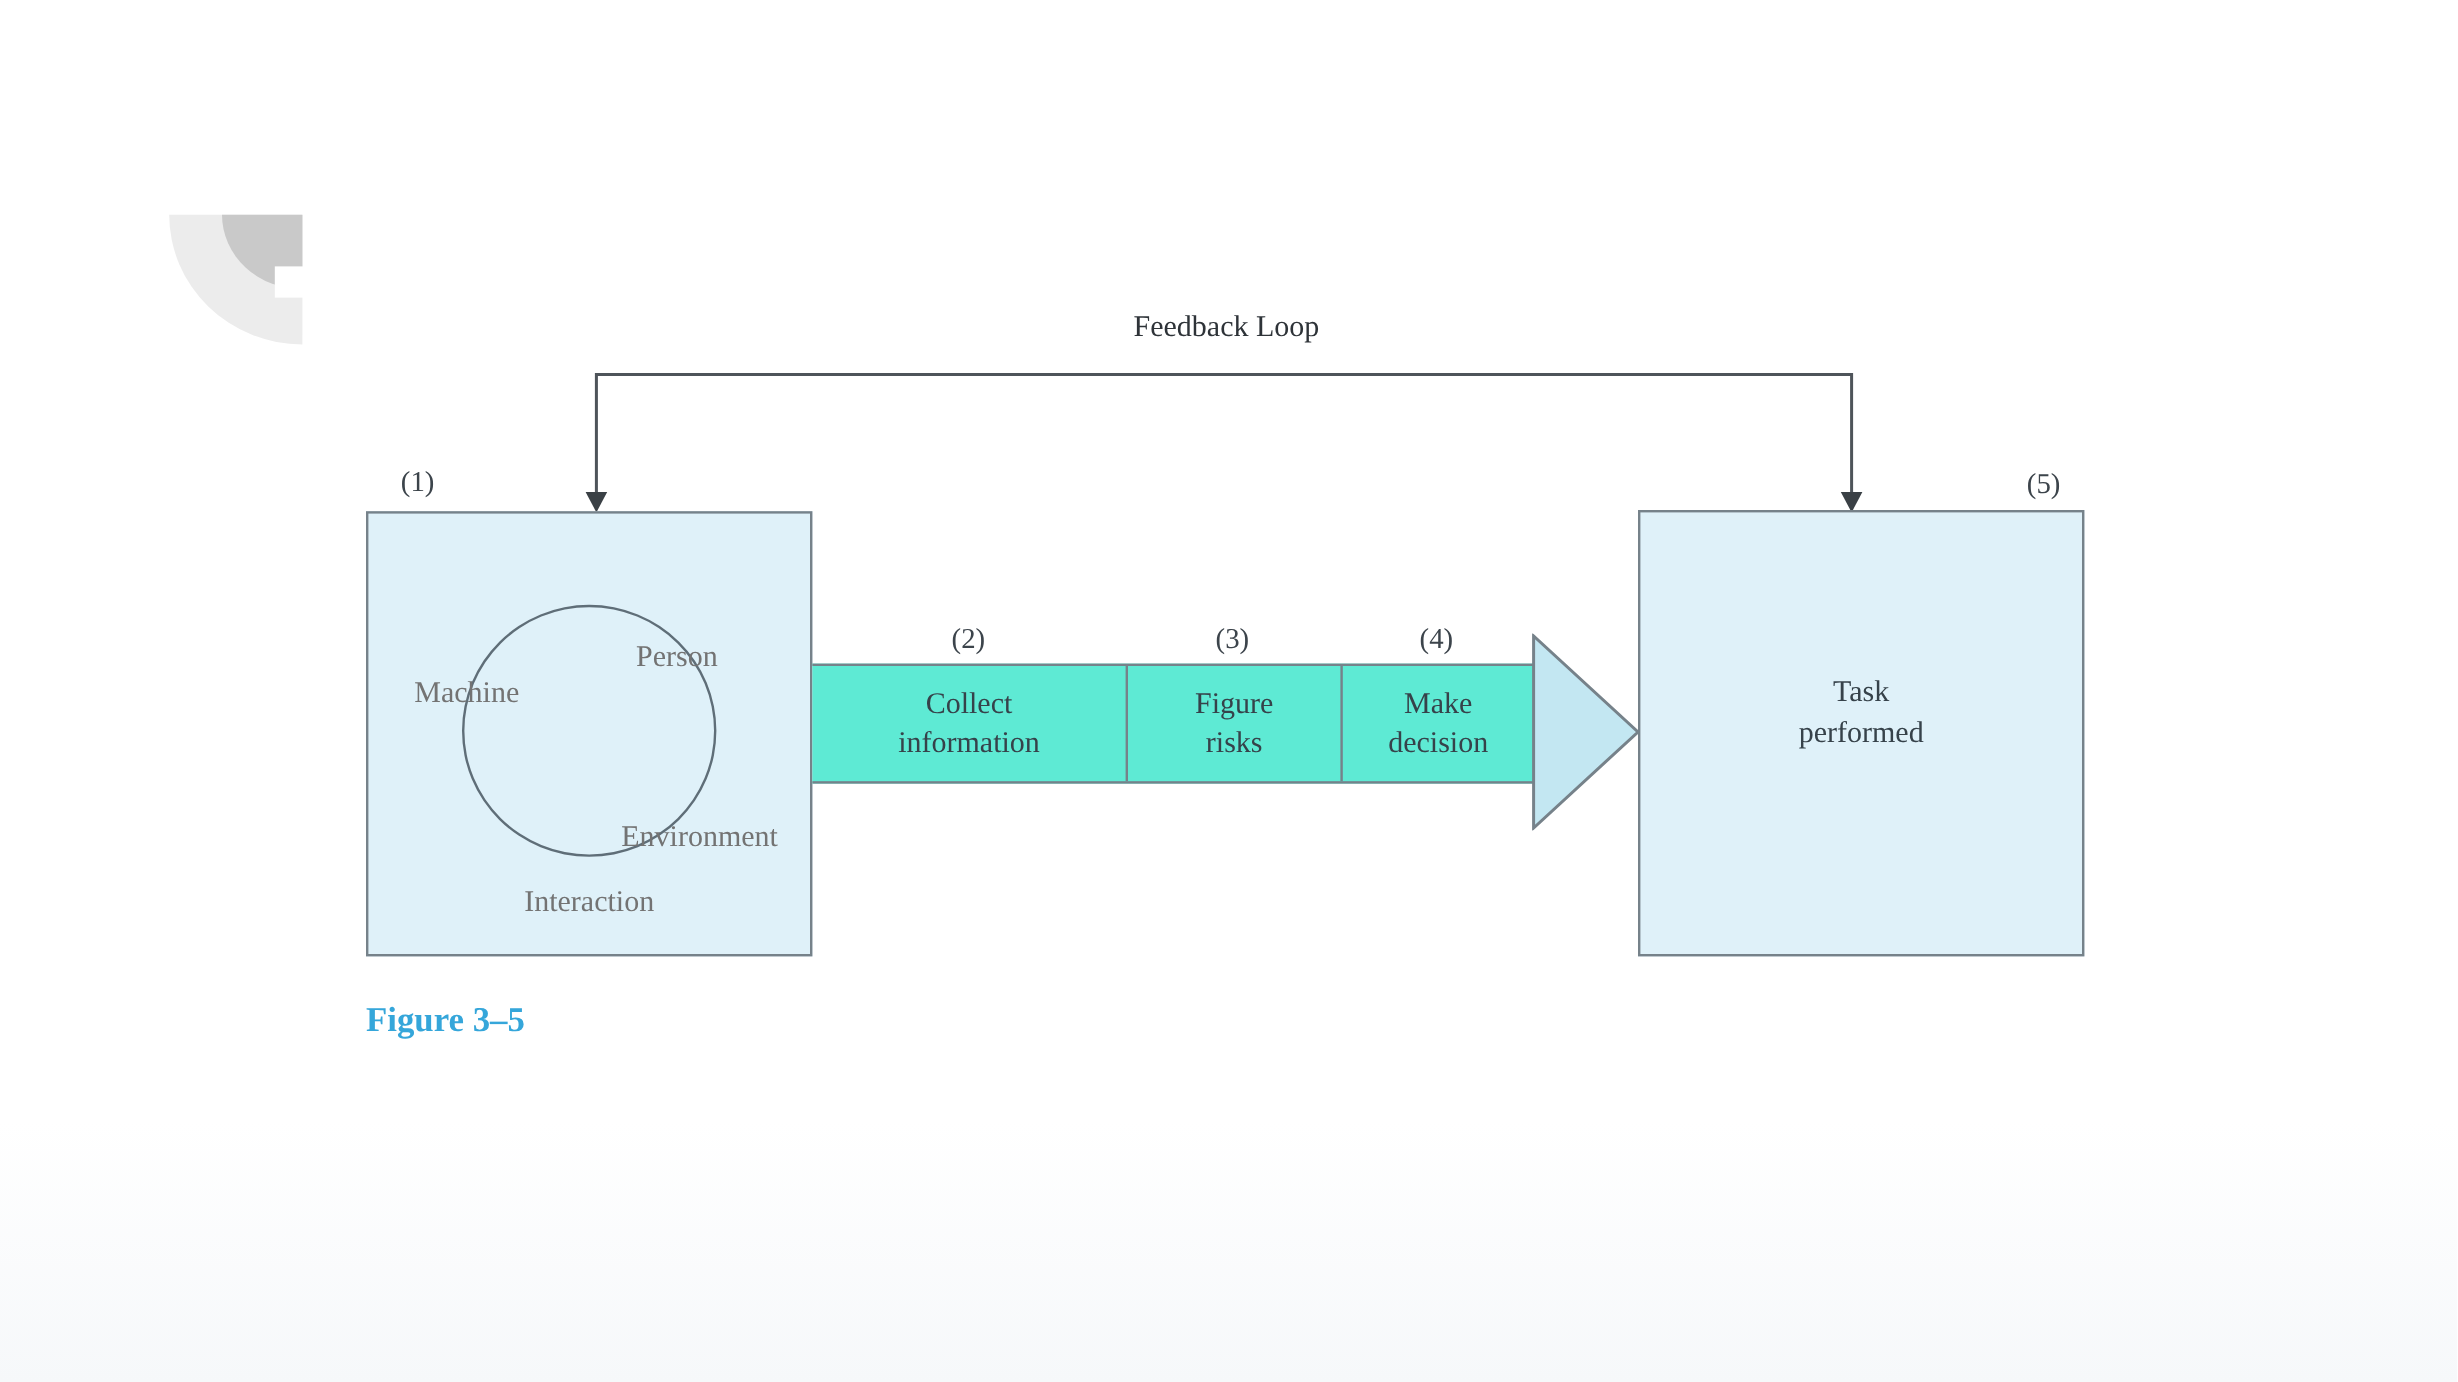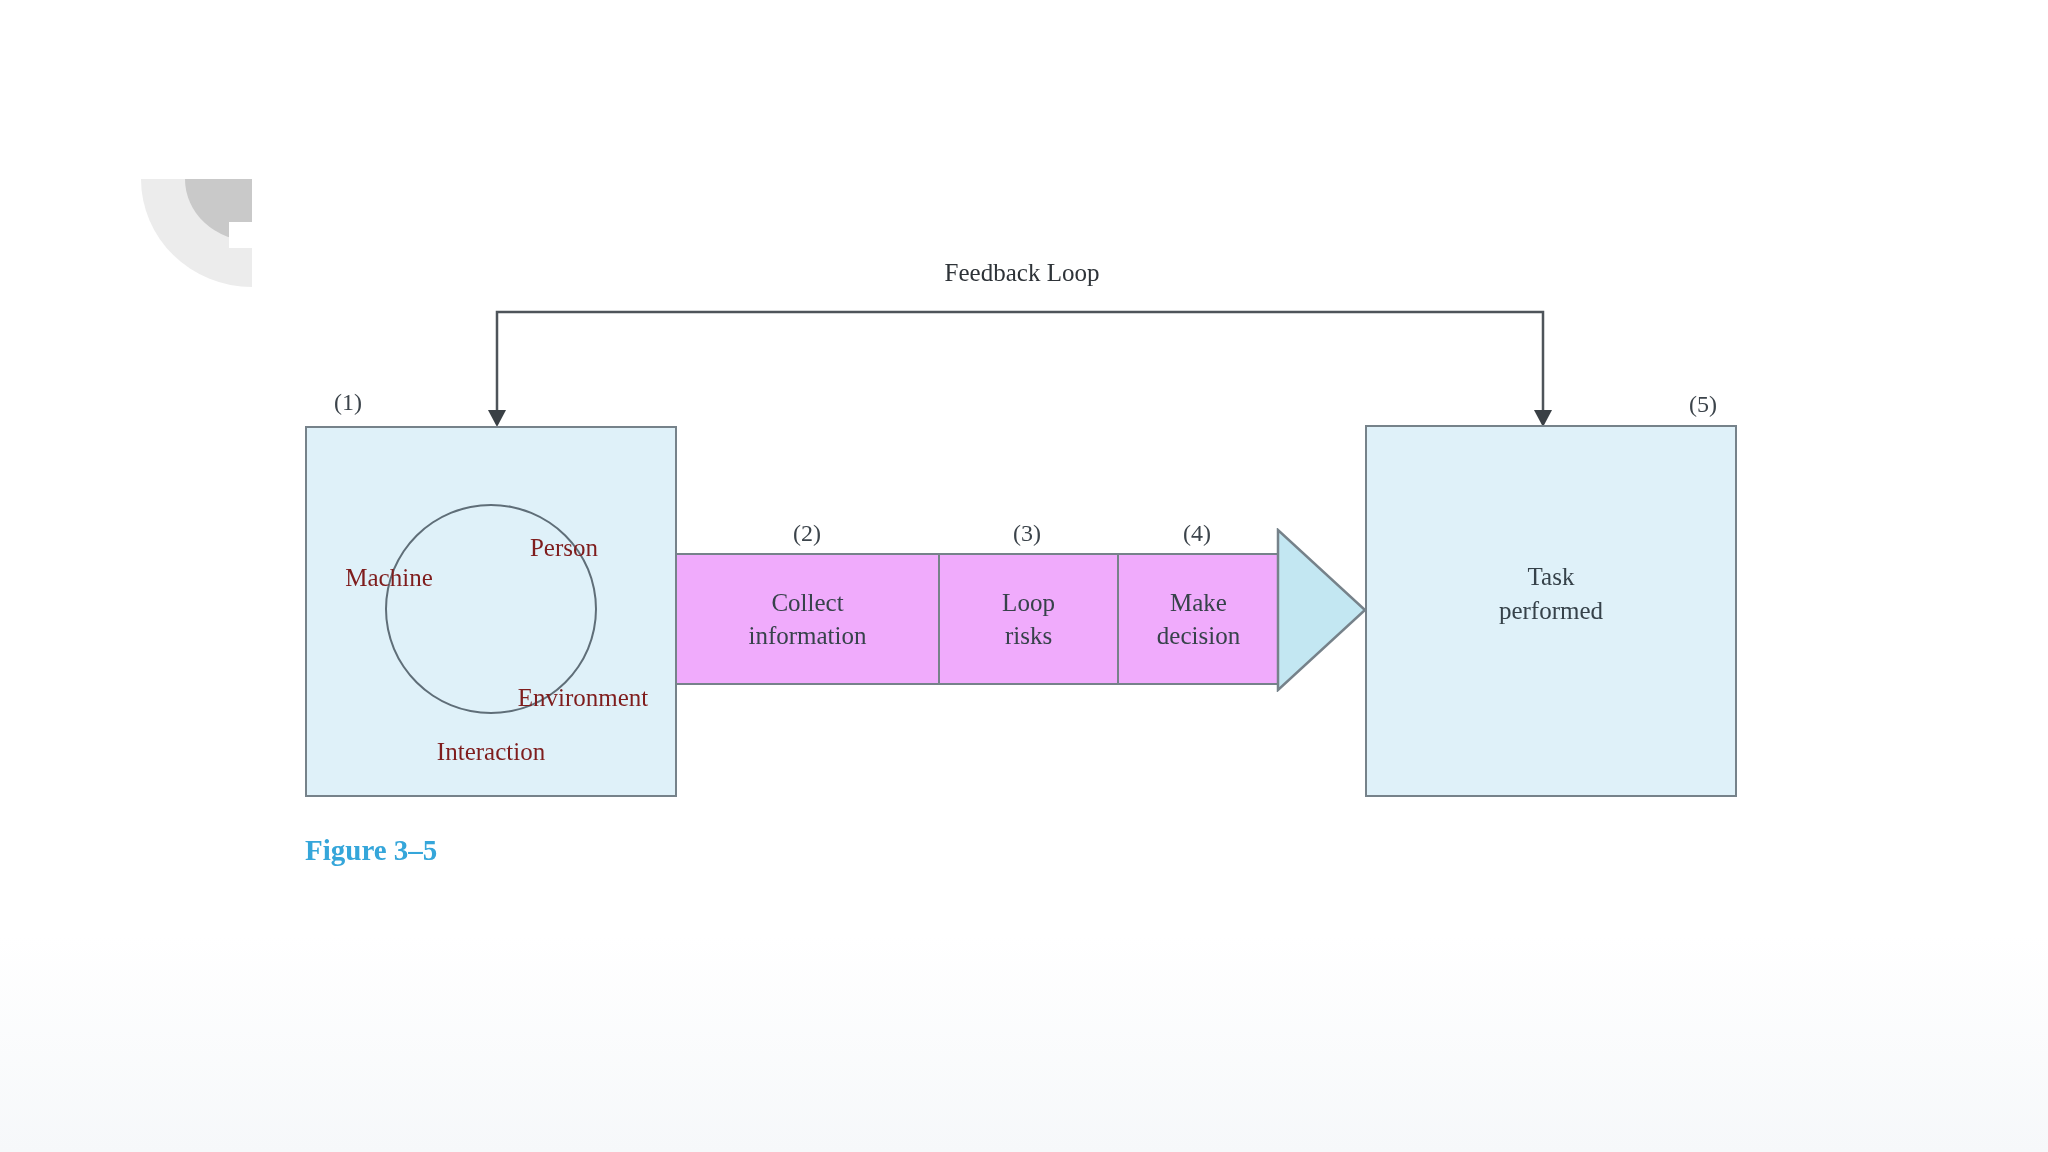--- a/index.html
+++ b/index.html
@@ -31,21 +31,21 @@
     width: 25px; height: 26px;
     background: #ffffff;
   }
 
   .overlay { position: absolute; left: 0; top: 0; }
 
   .lbl {
     position: absolute;
     font-size: 25px;
     line-height: 1.1;
-    color: #7f1d1d;
+    color: #737373;
     white-space: nowrap;
   }
   .centered { transform: translateX(-50%); }
 
   .feedback-label { left: 1022px; top: 259px; color: #2e3338; }
 
   .numlbl { color: #3c444b; font-size: 24px; }
 
   .diagram-box {
     position: absolute;
@@ -61,23 +61,23 @@
     width: 212px; height: 210px;
     border: 2px solid #5f6e78;
     border-radius: 50%;
     box-sizing: border-box;
     background: transparent;
   }
 
   
   .process-band {
     position: absolute; left: 677px; top: 553px;
-    width: 601px; height: 132px;
+    width: 601px; height: 100px;
     box-sizing: border-box;
-    background: #f0abfc;
+    background: #5eead4;
     border-top: 2px solid #76828a;
     border-bottom: 2px solid #76828a;
     display: grid;
     grid-template-columns: 261px 179px 161px;
   }
   .band-seg {
     box-sizing: border-box;
     display: flex;
     flex-direction: column;
     align-items: center;
@@ -146,21 +146,21 @@
   <span class="lbl centered numlbl" style="left:807px; top:520px;">(2)</span>
   <span class="lbl centered numlbl" style="left:1027px; top:520px;">(3)</span>
   <span class="lbl centered numlbl" style="left:1197px; top:520px;">(4)</span>
 
   <div class="process-band">
     <div class="band-seg">
       <span>Collect</span>
       <span>information</span>
     </div>
     <div class="band-seg">
-      <span>Loop</span>
+      <span>Figure</span>
       <span>risks</span>
     </div>
     <div class="band-seg">
       <span>Make</span>
       <span>decision</span>
     </div>
   </div>
 
   <svg class="overlay" style="left:1276px; top:528px;" width="92" height="164" viewBox="0 0 92 164">
     <polygon points="2,2 2,162 89,82" fill="#c3e7f2" stroke="#76828a" stroke-width="2.5"></polygon>

